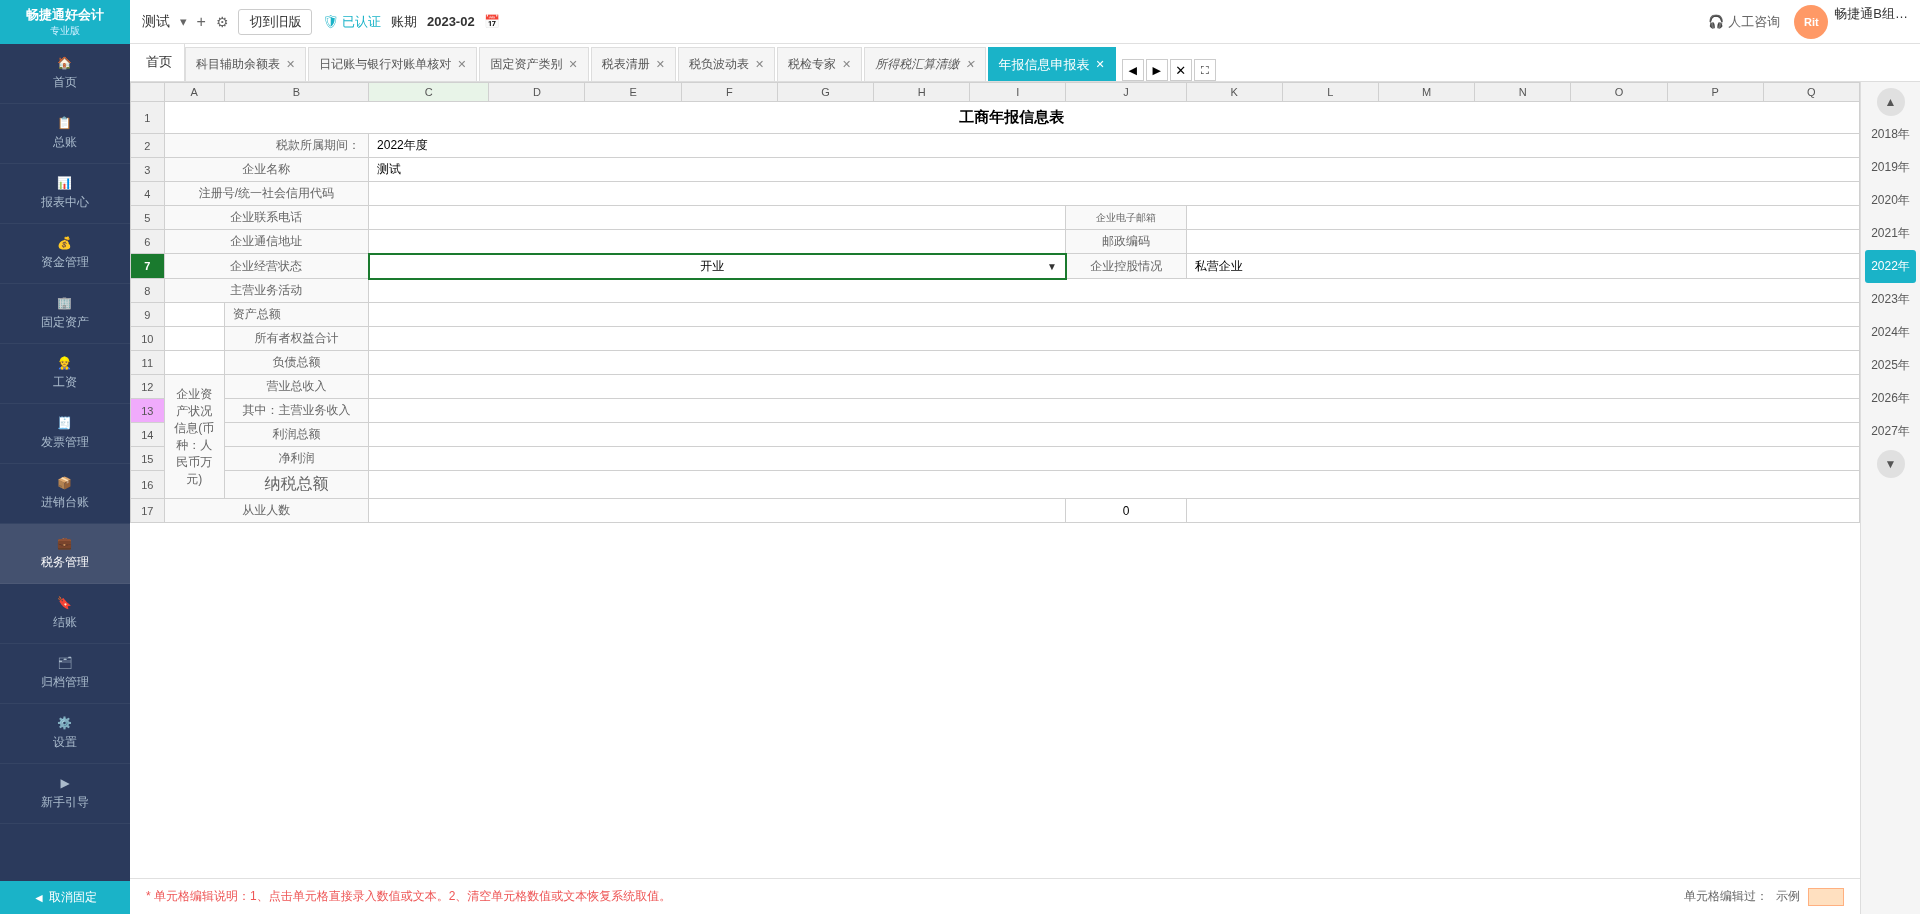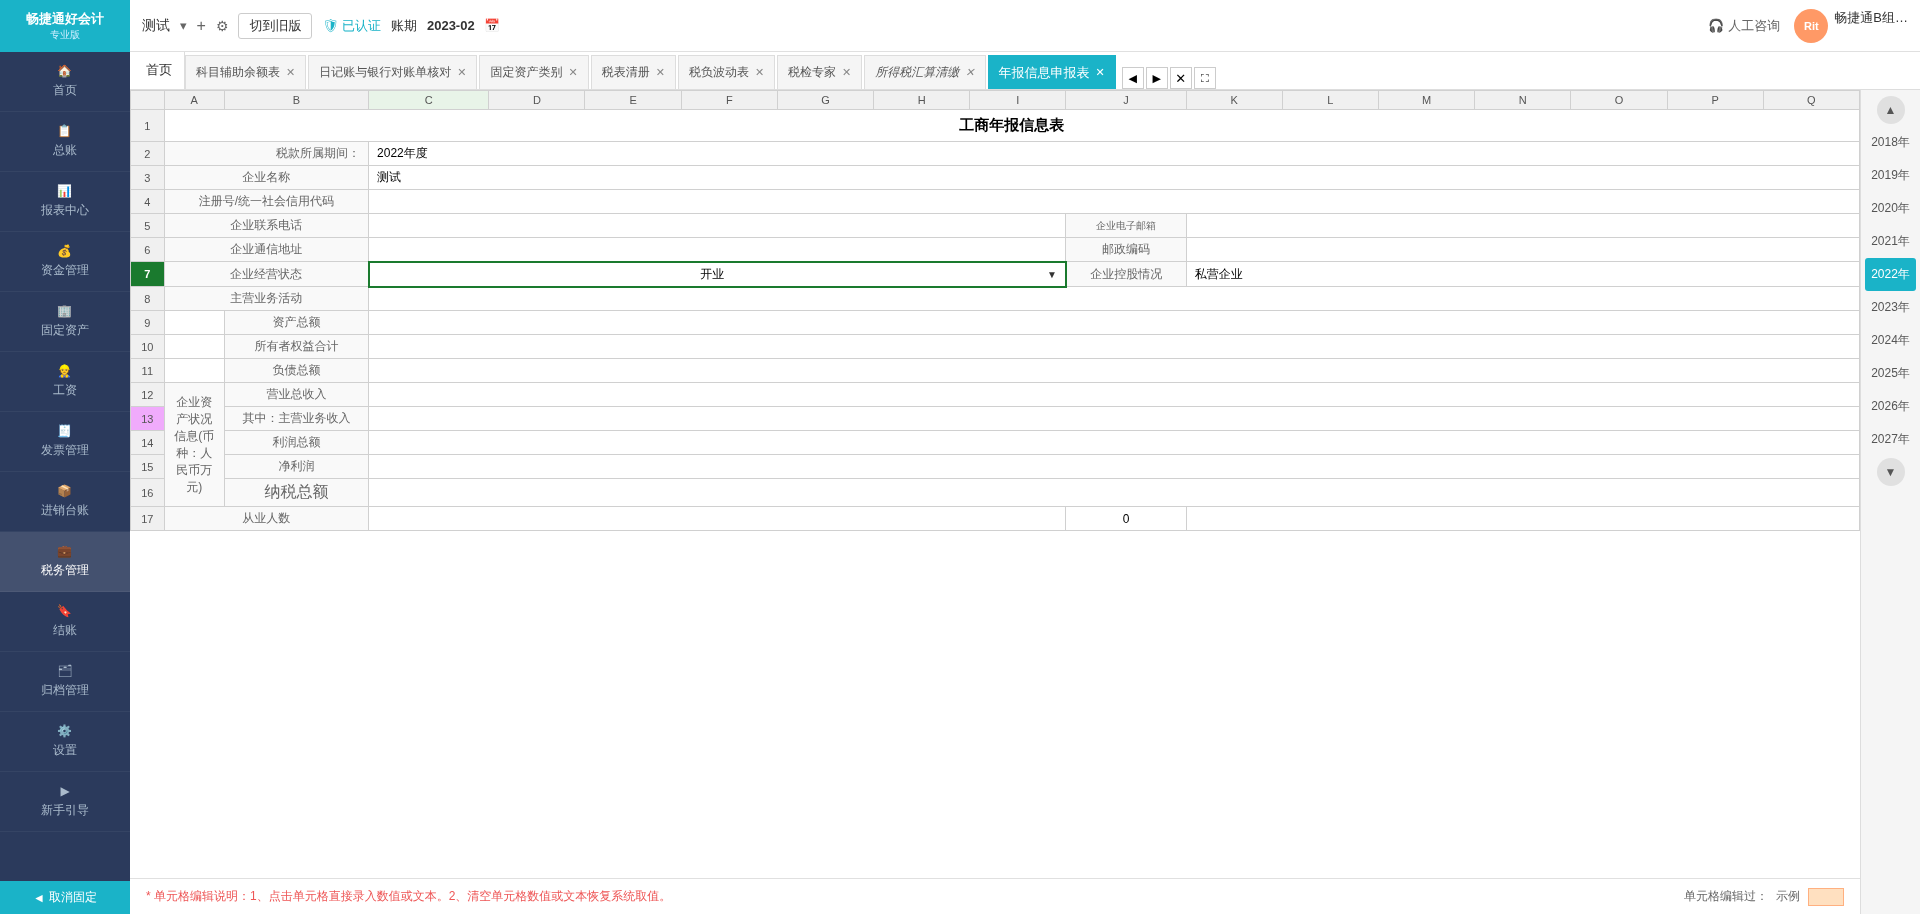--- a/index.html
+++ b/index.html
@@ -2,21 +2,21 @@
 <html><head>
   <meta charset="utf-8">
   <style>
     * { box-sizing: border-box; margin: 0; padding: 0; }
     body { font-family: 'Microsoft YaHei', Arial, sans-serif; font-size: 13px; background: #f0f2f5; display: flex; flex-direction: column; height: 100vh; overflow: hidden; }
   </style>
 </head>
 <body>
 
 <div style="display:flex; flex-direction:column; height:100vh; overflow:hidden;">
-  <div style="display:flex; align-items:stretch; height:52px; flex-shrink:0;">
+  <div style="display:flex; align-items:stretch; height:44px; flex-shrink:0;">
 
     <div style="width:130px; background:#1ab3c8; display:flex; flex-direction:column; align-items:center; justify-content:center; color:#fff; flex-shrink:0;">
       <div style="font-size:13px; font-weight:bold;">畅捷通好会计</div>
       <div style="font-size:10px; color:#cef;">专业版</div>
     </div>
 
     <div style="flex:1; background:#fff; border-bottom:1px solid #e0e0e0; display:flex; align-items:center; padding:0 12px; gap:10px;">
       <span style="font-size:14px; color:#333;">测试</span>
       <button style="background:none;border:none;cursor:pointer;font-size:13px;color:#666;">▾</button>
       <button style="background:none;border:none;cursor:pointer;font-size:16px;color:#666;">+</button>
@@ -231,21 +231,21 @@
 
                 <tr>
                   <td style="background:#f0f0f0;border:1px solid #d0d0d0;text-align:center;color:#555;font-size:11px;padding:2px 4px;">8</td>
                   <td colspan="2" style="border:1px solid #d0d0d0;text-align:center;padding:3px 8px;background:#f9f9f9;color:#666;font-size:12px;">主营业务活动</td>
                   <td colspan="15" style="border:1px solid #d0d0d0;padding:3px 8px;font-size:12px;"></td>
                 </tr>
 
                 <tr>
                   <td style="background:#f0f0f0;border:1px solid #d0d0d0;text-align:center;color:#555;font-size:11px;padding:2px 4px;">9</td>
                   <td style="border:1px solid #d0d0d0;padding:3px 8px;font-size:12px;"></td>
-                  <td style="border:1px solid #d0d0d0;text-align:center;padding:3px 8px;background:#f9f9f9;color:#666;font-size:12px;">资产总额</td>
+                  <td style="border:1px solid #d0d0d0;padding:3px 8px;background:#f9f9f9;color:#666;font-size:12px;">资产总额</td>
                   <td colspan="15" style="border:1px solid #d0d0d0;padding:3px 8px;font-size:12px;"></td>
                 </tr>
 
                 <tr>
                   <td style="background:#f0f0f0;border:1px solid #d0d0d0;text-align:center;color:#555;font-size:11px;padding:2px 4px;">10</td>
                   <td style="border:1px solid #d0d0d0;padding:3px 8px;font-size:12px;"></td>
                   <td style="border:1px solid #d0d0d0;text-align:center;padding:3px 8px;background:#f9f9f9;color:#666;font-size:12px;">所有者权益合计</td>
                   <td colspan="15" style="border:1px solid #d0d0d0;padding:3px 8px;font-size:12px;"></td>
                 </tr>
 

